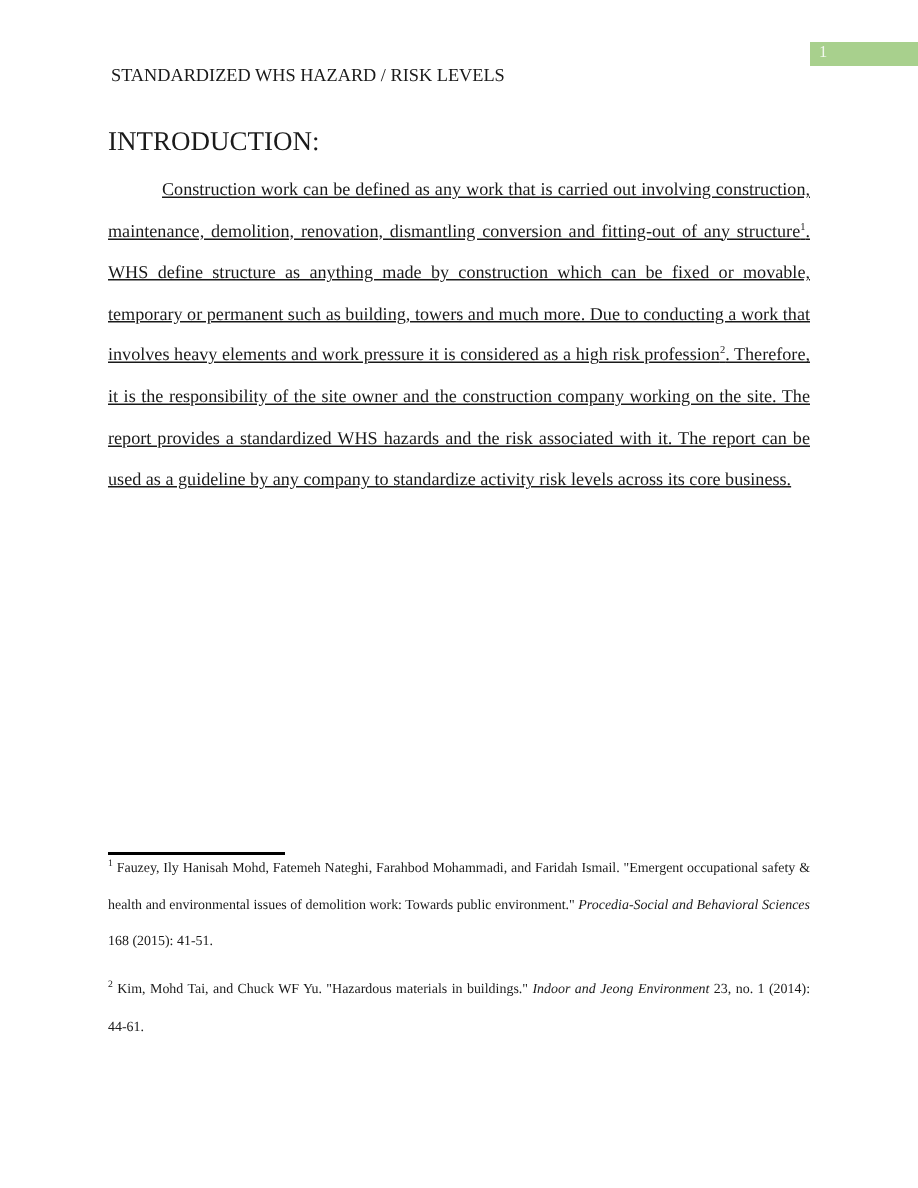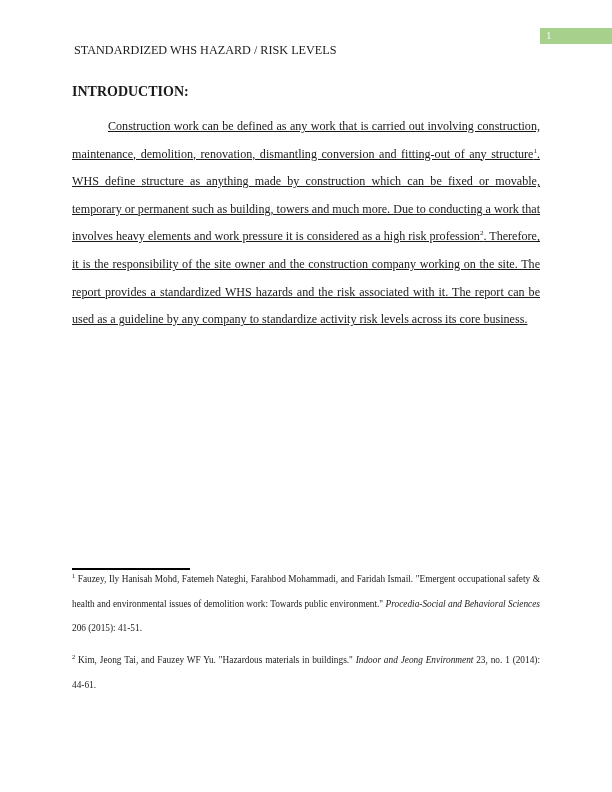--- a/index.html
+++ b/index.html
@@ -1,21 +1,21 @@
 <!DOCTYPE html>
 <html><head>
 <meta charset="utf-8">
 <style>
   html, body { margin: 0; padding: 0; background: #ffffff; }
   body { width: 612px; height: 792px; position: relative; overflow: hidden;
          font-family: "Liberation Serif", "DejaVu Serif", serif; color: #1a1a1a; }
   .header-title { position: absolute; left: 74px; top: 43px; font-size: 12.2px; letter-spacing: 0; white-space: nowrap; }
   .page-badge { position: absolute; left: 540px; top: 28px; width: 72px; height: 16px; background: #a8d08d; }
   .page-badge span { position: absolute; left: 6px; top: 1px; font-size: 11px; color: #f2f8ee; }
-  .heading { position: absolute; left: 72px; top: 84px; font-size: 14px; font-weight: bold; }
+  .heading { position: absolute; left: 72px; top: 84px; font-size: 18px; font-weight: normal; }
   .body-text { position: absolute; left: 72px; top: 113px; width: 468px; font-size: 12.1px;
                line-height: 27.6px; text-align: justify; text-indent: 36px; margin: 0; text-decoration: underline; }
   sup { font-size: 7px; vertical-align: 5px; line-height: 0; }
   .fn-rule { position: absolute; left: 72px; top: 568px; width: 118px; height: 2px; background: #000; }
   .footnote { position: absolute; left: 72px; width: 468px; font-size: 9.3px; line-height: 24.5px;
               text-align: justify; margin: 0; }
   .fn1 { top: 567px; }
   .fn2 { top: 648px; }
   .footnote sup { font-size: 6.5px; vertical-align: 4px; }
 </style>
@@ -26,15 +26,15 @@
 <div class="page-badge">
   <span>1</span>
 </div>
 
 <div class="heading">INTRODUCTION:</div>
 
 <p class="body-text"><span>Construction work can be defined as any work that is carried out involving construction, maintenance, demolition, renovation, dismantling conversion and fitting-out of any structure</span><sup>1</sup><span>. WHS define structure as anything made by construction which can be fixed or movable, temporary or permanent such as building, towers and much more. Due to conducting a work that involves heavy elements and work pressure it is considered as a high risk profession</span><sup>2</sup><span>. Therefore, it is the responsibility of the site owner and the construction company working on the site. The report provides a standardized WHS hazards and the risk associated with it. The report can be used as a guideline by any company to standardize activity risk levels across its core business.</span></p>
 
 <div class="fn-rule"></div>
 
-<p class="footnote fn1"><sup>1</sup><span> Fauzey, Ily Hanisah Mohd, Fatemeh Nateghi, Farahbod Mohammadi, and Faridah Ismail. "Emergent occupational safety &amp; health and environmental issues of demolition work: Towards public environment." </span><i>Procedia-Social and Behavioral Sciences</i><span> 206 (2015): 41-51.</span></p>
+<p class="footnote fn1"><sup>1</sup><span> Fauzey, Ily Hanisah Mohd, Fatemeh Nateghi, Farahbod Mohammadi, and Faridah Ismail. "Emergent occupational safety &amp; health and environmental issues of demolition work: Towards public environment." </span><i>Procedia-Social and Behavioral Sciences</i><span> 168 (2015): 41-51.</span></p>
 
-<p class="footnote fn2"><sup>2</sup><span> Kim, Jeong Tai, and Fauzey WF Yu. "Hazardous materials in buildings." </span><i>Indoor and Jeong Environment</i><span> 23, no. 1 (2014): 44-61.</span></p>
+<p class="footnote fn2"><sup>2</sup><span> Kim, Mohd Tai, and Chuck WF Yu. "Hazardous materials in buildings." </span><i>Indoor and Jeong Environment</i><span> 23, no. 1 (2014): 44-61.</span></p>
 
 </body></html>

